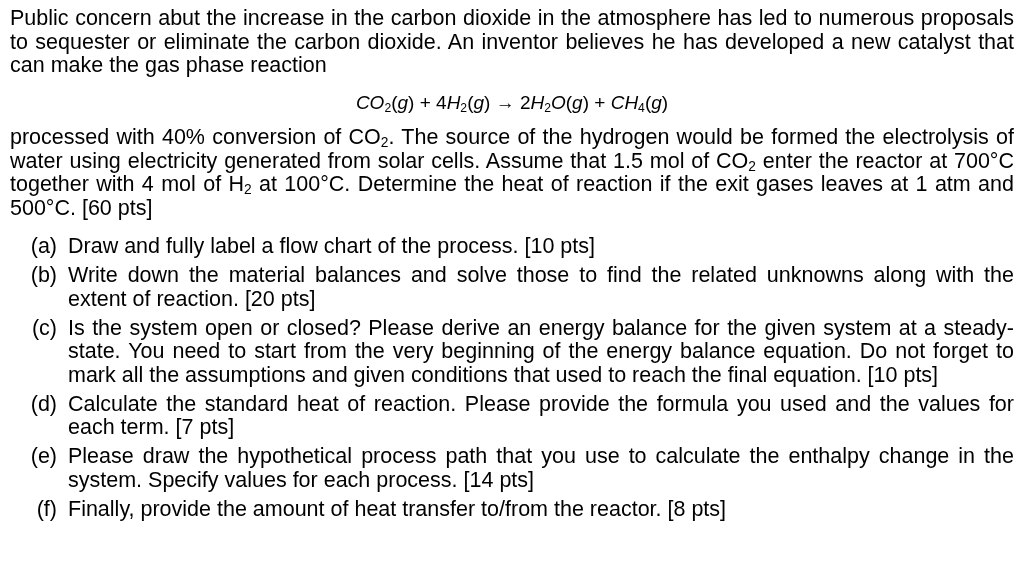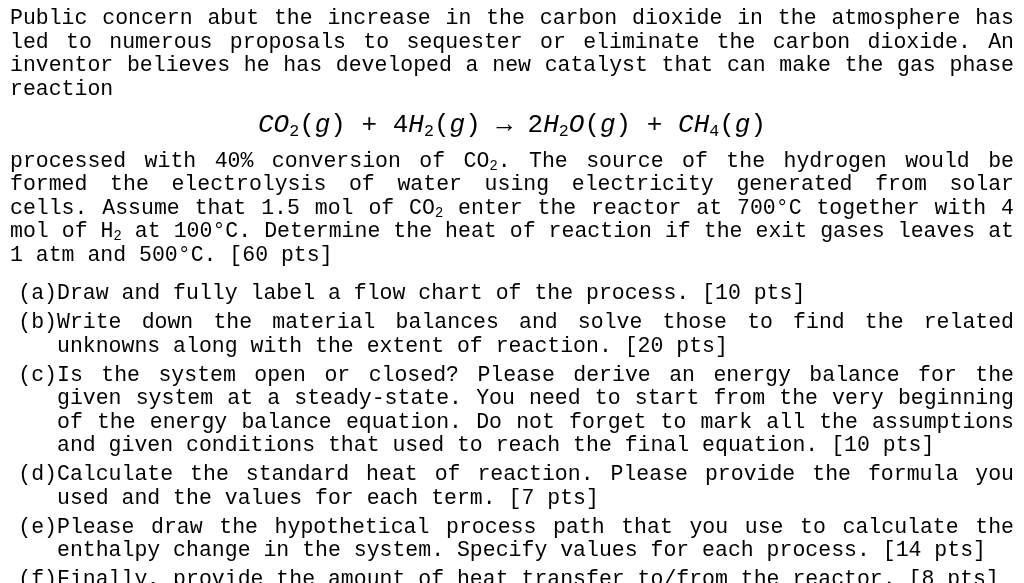--- a/index.html
+++ b/index.html
@@ -7,34 +7,34 @@
     padding: 0;
     background: #ffffff;
   }
   .page {
     position: relative;
     width: 1024px;
     height: 583px;
     box-sizing: border-box;
     background: #ffffff;
     color: #000000;
-    font-family: Liberation Mono, monospace;
+    font-family: Liberation Sans, sans-serif;
     font-size: 21.5px;
     line-height: 23.5px;
     padding: 7px 10px 0 10px;
     overflow: hidden;
   }
   .para {
     margin: 0;
     text-align: justify;
   }
   .equation {
     text-align: center;
     margin: 13px 0 12px 0;
-    font-size: 26px;
+    font-size: 19px;
     white-space: nowrap;
   }
   sub {
     font-size: 64%;
     line-height: 0;
     vertical-align: -0.22em;
   }
   .tasks {
     margin-top: 15px;
   }
@@ -46,20 +46,21 @@
     margin-top: 5.5px;
   }
   .task-label {
     flex: 0 0 47px;
     width: 47px;
     text-align: right;
     white-space: nowrap;
   }
   .task-text {
     flex: 1;
+    margin-left: 11px;
     text-align: justify;
   }
 </style>
 </head>
 <body>
 
 <div class="page">
 
   <p class="para">Public concern abut the increase in the carbon dioxide in the atmosphere has led to numerous proposals to sequester or eliminate the carbon dioxide. An inventor believes he has developed a new catalyst that can make the gas phase reaction</p>
 

